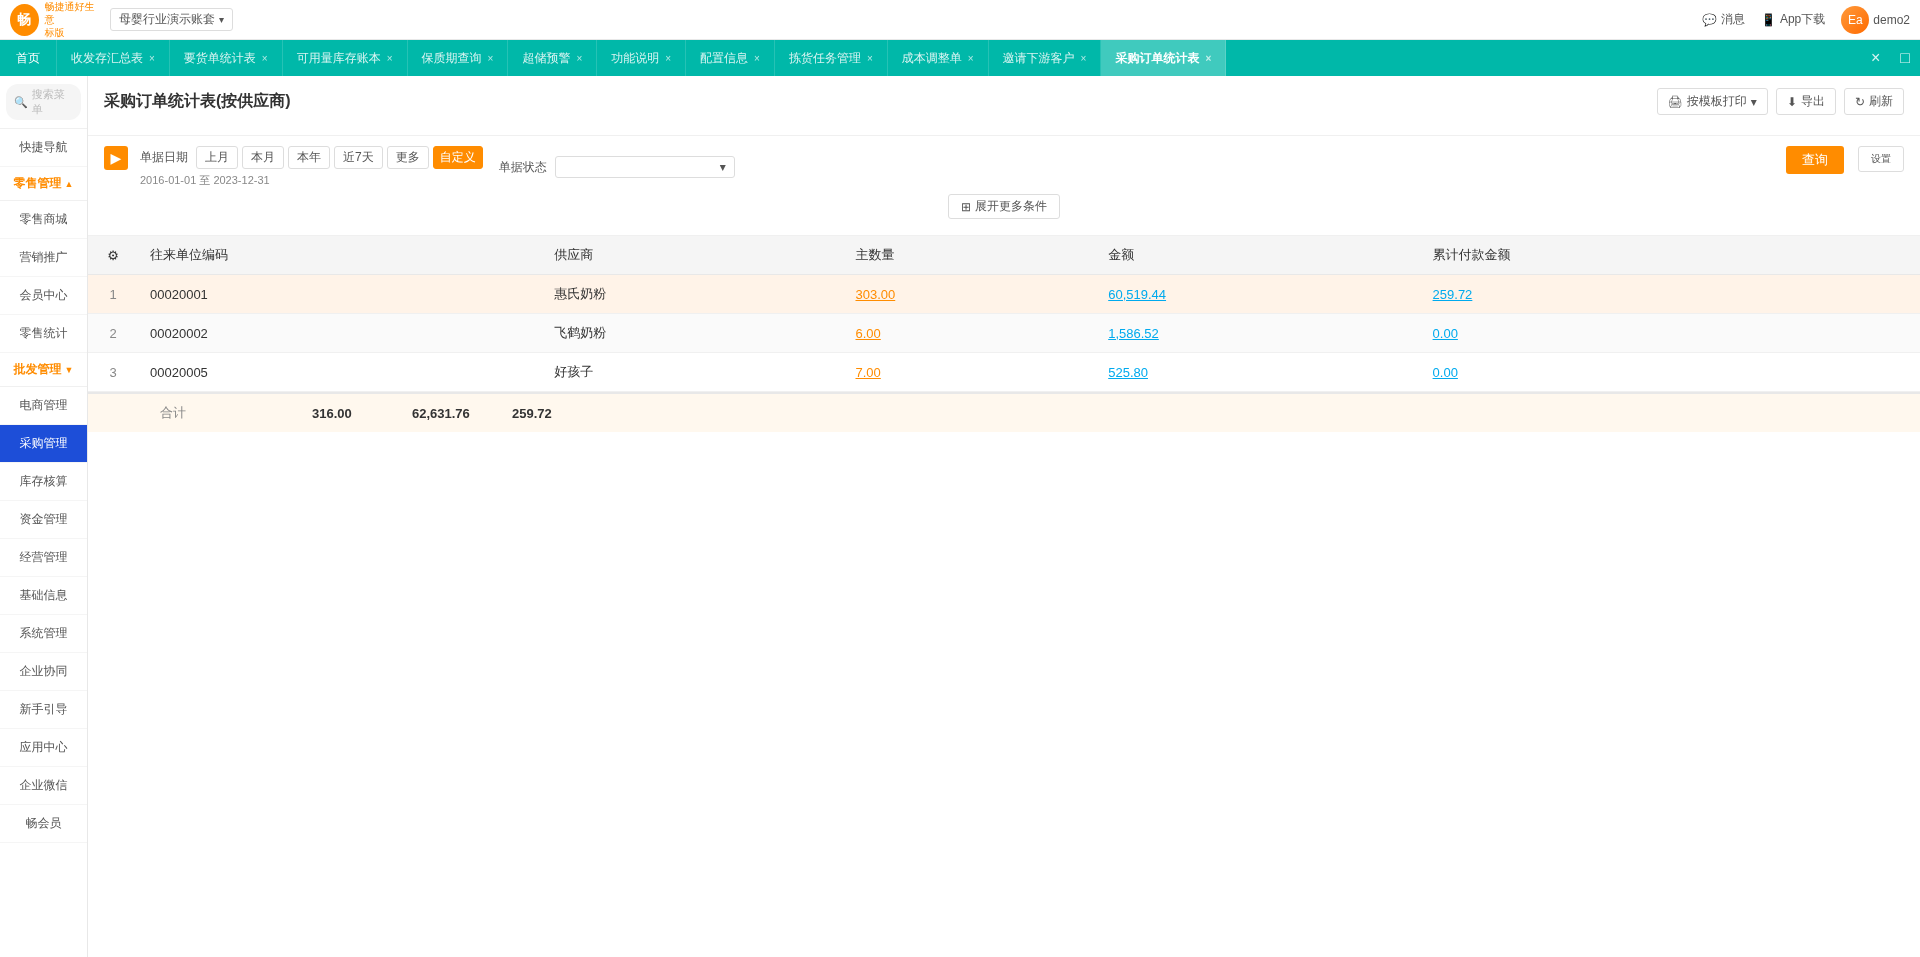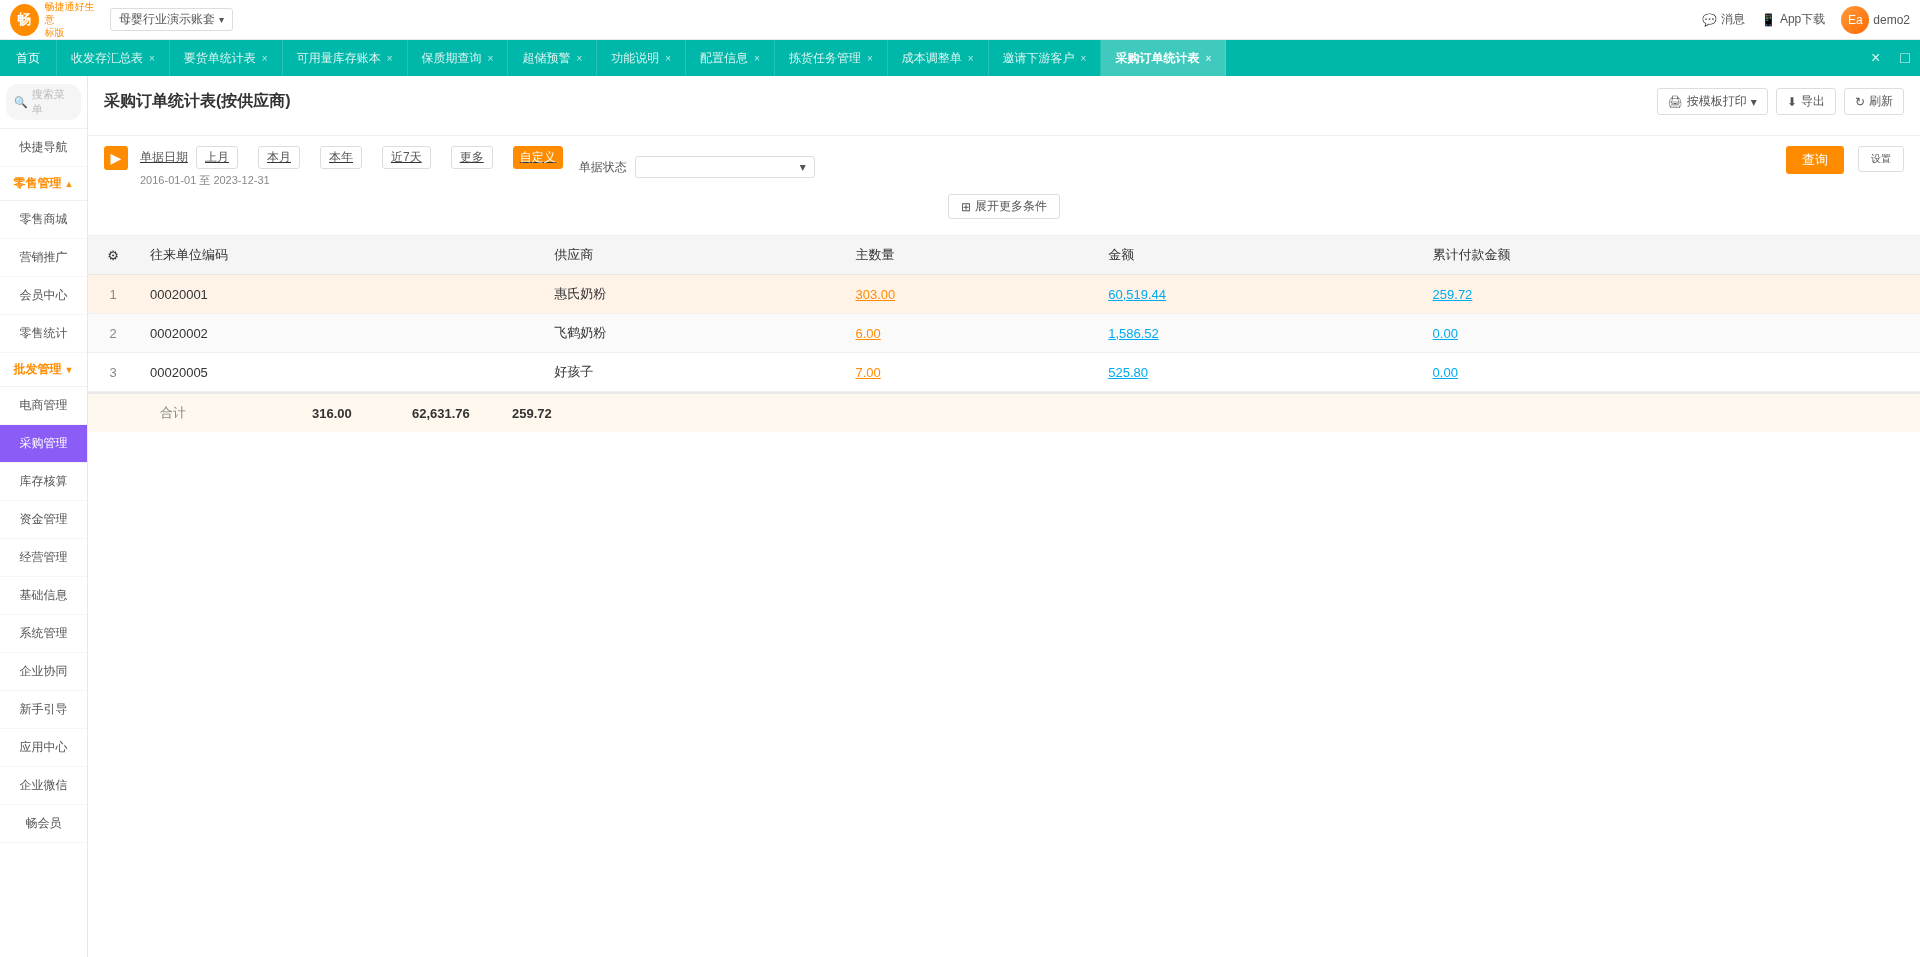--- a/index.html
+++ b/index.html
@@ -25,41 +25,41 @@
     .nav-end-btn { color: rgba(255,255,255,0.85); padding: 0 10px; cursor: pointer; font-size: 16px; }
 
     
     .main-layout { display: flex; flex: 1; overflow: hidden; }
 
     
     .sidebar { width: 88px; background: #fff; border-right: 1px solid #e8e8e8; display: flex; flex-direction: column; flex-shrink: 0; overflow-y: auto; }
     .sidebar-search { padding: 8px 6px; border-bottom: 1px solid #f0f0f0; }
     .sidebar-search-box { display: flex; align-items: center; gap: 4px; background: #f5f5f5; border-radius: 12px; padding: 3px 8px; font-size: 11px; color: #999; cursor: pointer; }
     .sidebar-item { padding: 10px 4px; text-align: left; cursor: pointer; font-size: 12px; color: #555; border-bottom: 1px solid #f5f5f5; display: flex; align-items: center; justify-content: center; gap: 2px; }
-    .sidebar-item.active { color: #fff; background: #8b5cf6; }
+    .sidebar-item.active { color: #fff; background: #1d4ed8; }
     .sidebar-section { padding: 8px 4px; text-align: center; font-size: 12px; color: #ff8c00; font-weight: bold; border-bottom: 1px solid #f0f0f0; display: flex; align-items: center; justify-content: center; gap: 3px; cursor: pointer; }
 
     
     .content-area { flex: 1; overflow: auto; background: #f5f5f5; }
     .page-container { background: #fff; margin: 0; min-height: 100%; }
 
     
     .page-header { display: flex; align-items: center; justify-content: space-between; padding: 12px 16px 20px 16px; border-bottom: 1px solid #f0f0f0; }
     .page-title { font-size: 16px; font-weight: bold; color: #333; }
     .page-actions { display: flex; align-items: center; gap: 8px; }
     .btn-print { display: flex; align-items: center; gap: 4px; border: 1px solid #ddd; border-radius: 3px; padding: 4px 10px; font-size: 12px; cursor: pointer; background: #fff; color: #555; }
     .btn-export { display: flex; align-items: center; gap: 4px; border: 1px solid #ddd; border-radius: 3px; padding: 4px 10px; font-size: 12px; cursor: pointer; background: #fff; color: #555; }
     .btn-refresh { display: flex; align-items: center; gap: 4px; border: 1px solid #ddd; border-radius: 3px; padding: 4px 10px; font-size: 12px; cursor: pointer; background: #fff; color: #555; }
 
     
     .filter-area { padding: 10px 16px; background: #fff; border-bottom: 1px solid #f0f0f0; }
     .filter-row { display: flex; align-items: center; gap: 16px; flex-wrap: wrap; }
     .filter-toggle { width: 24px; height: 24px; background: #ff8c00; border-radius: 3px; display: flex; align-items: center; justify-content: center; color: #fff; cursor: pointer; font-size: 14px; flex-shrink: 0; }
     .filter-label { font-size: 12px; color: #555; white-space: nowrap; }
-    .filter-date-btns { display: flex; gap: 20px; }
+    .filter-date-btns { display: flex; gap: 4px; }
     .date-btn { padding: 2px 8px; font-size: 12px; border: 1px solid #ddd; border-radius: 3px; cursor: pointer; background: #fff; color: #555; }
     .date-btn.custom { background: #ff8c00; color: #fff; border-color: #ff8c00; border-radius: 3px; padding: 2px 6px; }
     .date-range { font-size: 11px; color: #888; margin-top: 2px; }
     .filter-status { display: flex; align-items: center; gap: 8px; }
     .filter-select { border: 1px solid #ddd; border-radius: 3px; padding: 3px 8px; font-size: 12px; min-width: 180px; cursor: pointer; background: #fff; color: #555; display: flex; align-items: center; justify-content: space-between; }
     .filter-goods { display: flex; align-items: center; gap: 8px; flex: 1; }
     .filter-goods-input { border: 1px solid #ddd; border-radius: 3px; padding: 3px 8px; font-size: 12px; flex: 1; }
     .btn-query { background: #ff8c00; color: #fff; border: none; border-radius: 3px; padding: 5px 16px; font-size: 13px; cursor: pointer; }
     .btn-settings { background: #fff; color: #555; border: 1px solid #ddd; border-radius: 3px; padding: 5px 12px; font-size: 10px; cursor: pointer; }
     .expand-row { display: flex; justify-content: center; padding: 6px; }
@@ -274,21 +274,21 @@
       </div>
 
       <div class="filter-area">
         <div class="filter-section">
           <div class="filter-toggle">
             <span>▶</span>
           </div>
           <div class="filter-main">
             <div class="filter-row">
               <div class="filter-date-group">
-                <div style="display:flex; align-items:center; gap:8px;text-decoration:underline;">
+                <div style="display:flex; align-items:center; gap:8px;">
                   <span class="filter-label">单据日期</span>
                   <div class="filter-date-btns">
                     <button class="date-btn">上月</button>
                     <button class="date-btn">本月</button>
                     <button class="date-btn">本年</button>
                     <button class="date-btn">近7天</button>
                     <button class="date-btn">更多</button>
                     <button class="date-btn custom">自定义</button>
                   </div>
                 </div>

